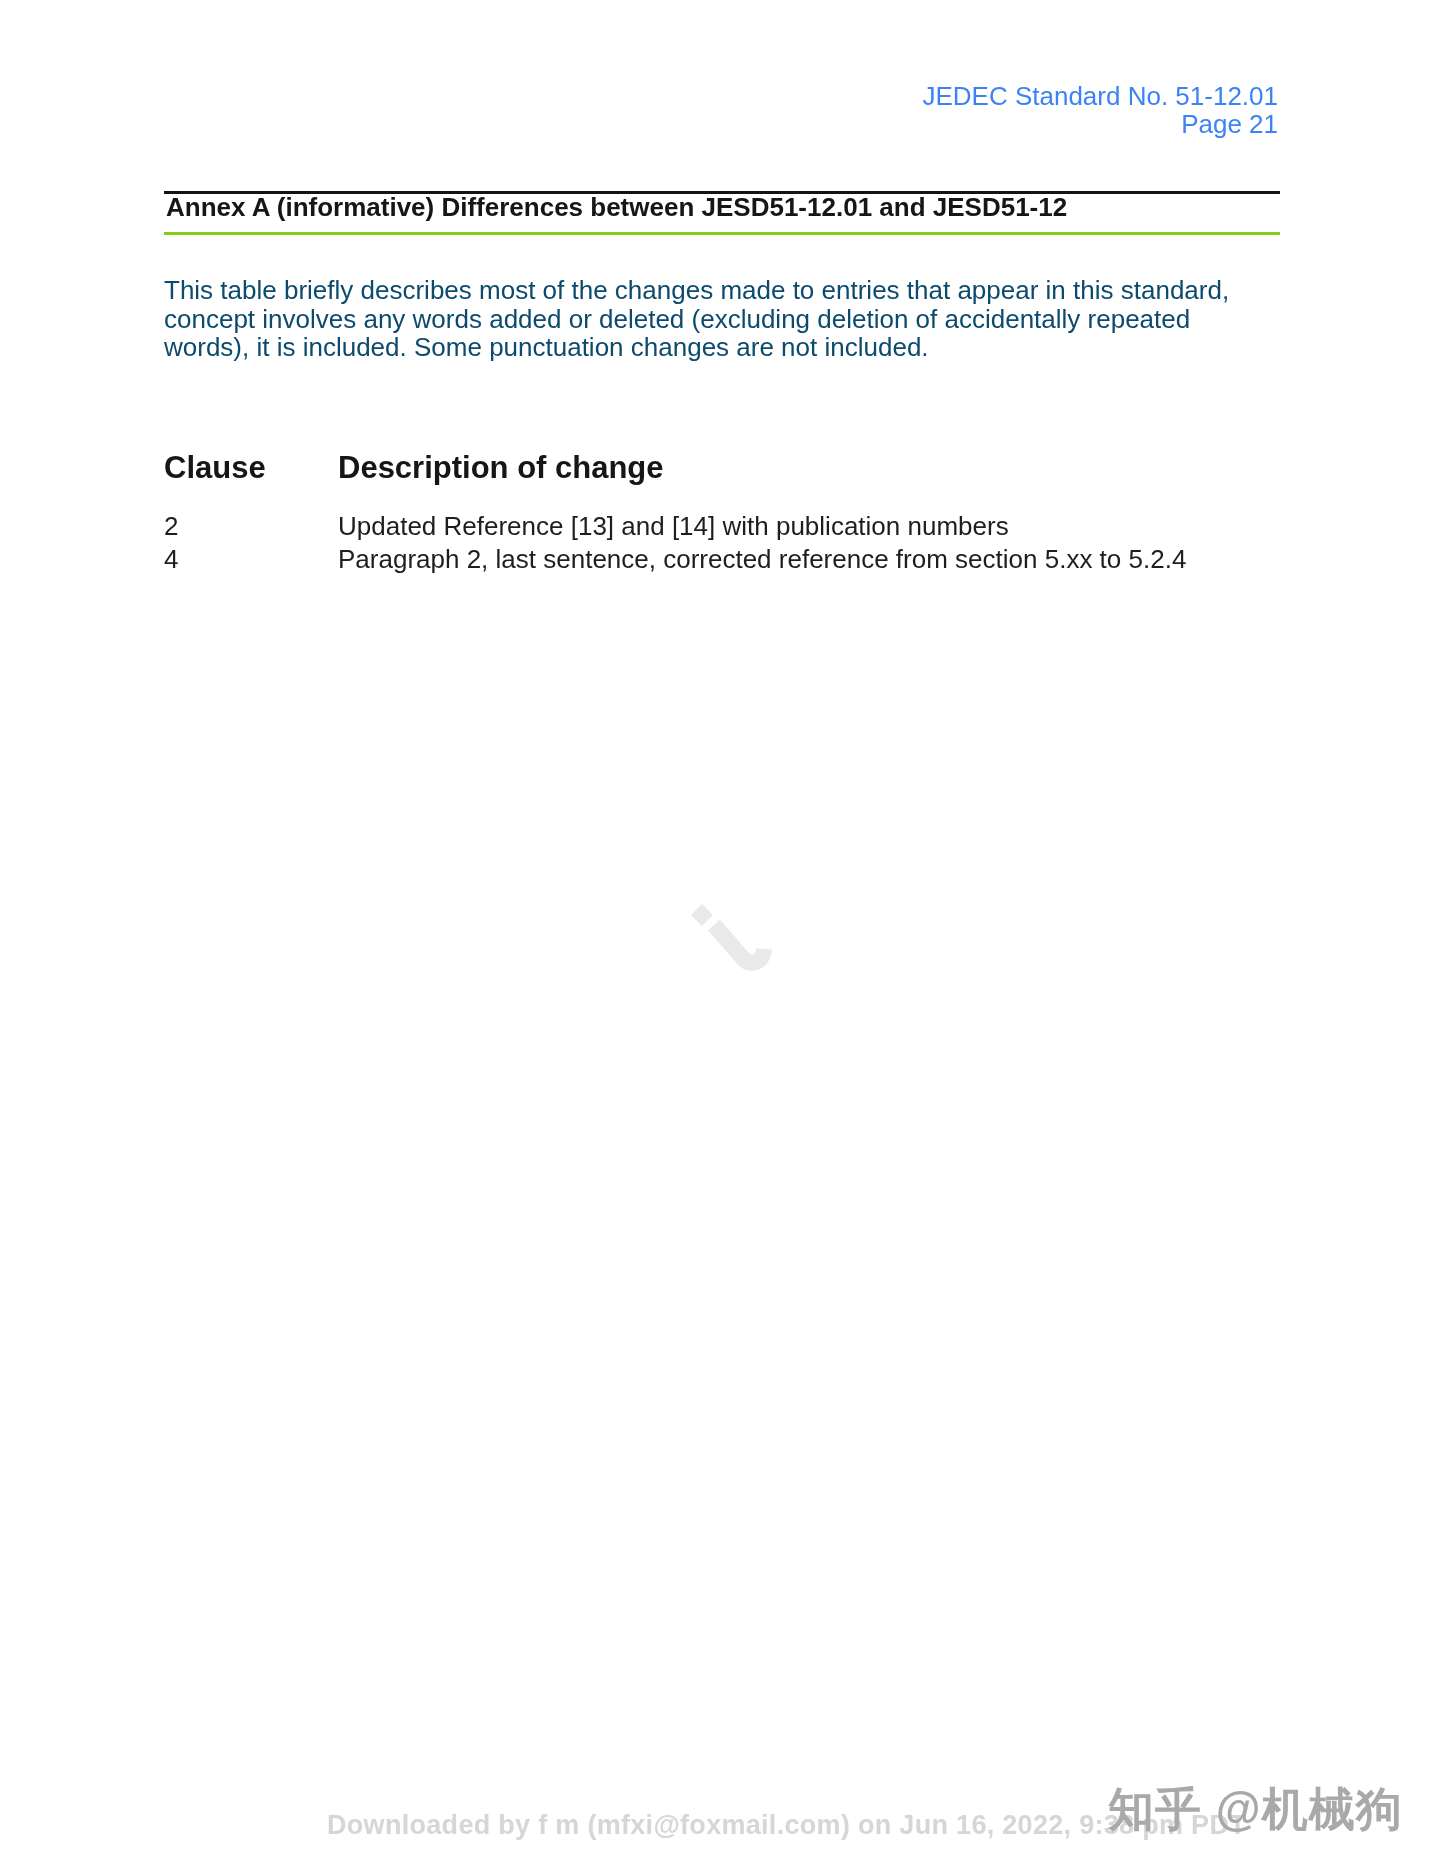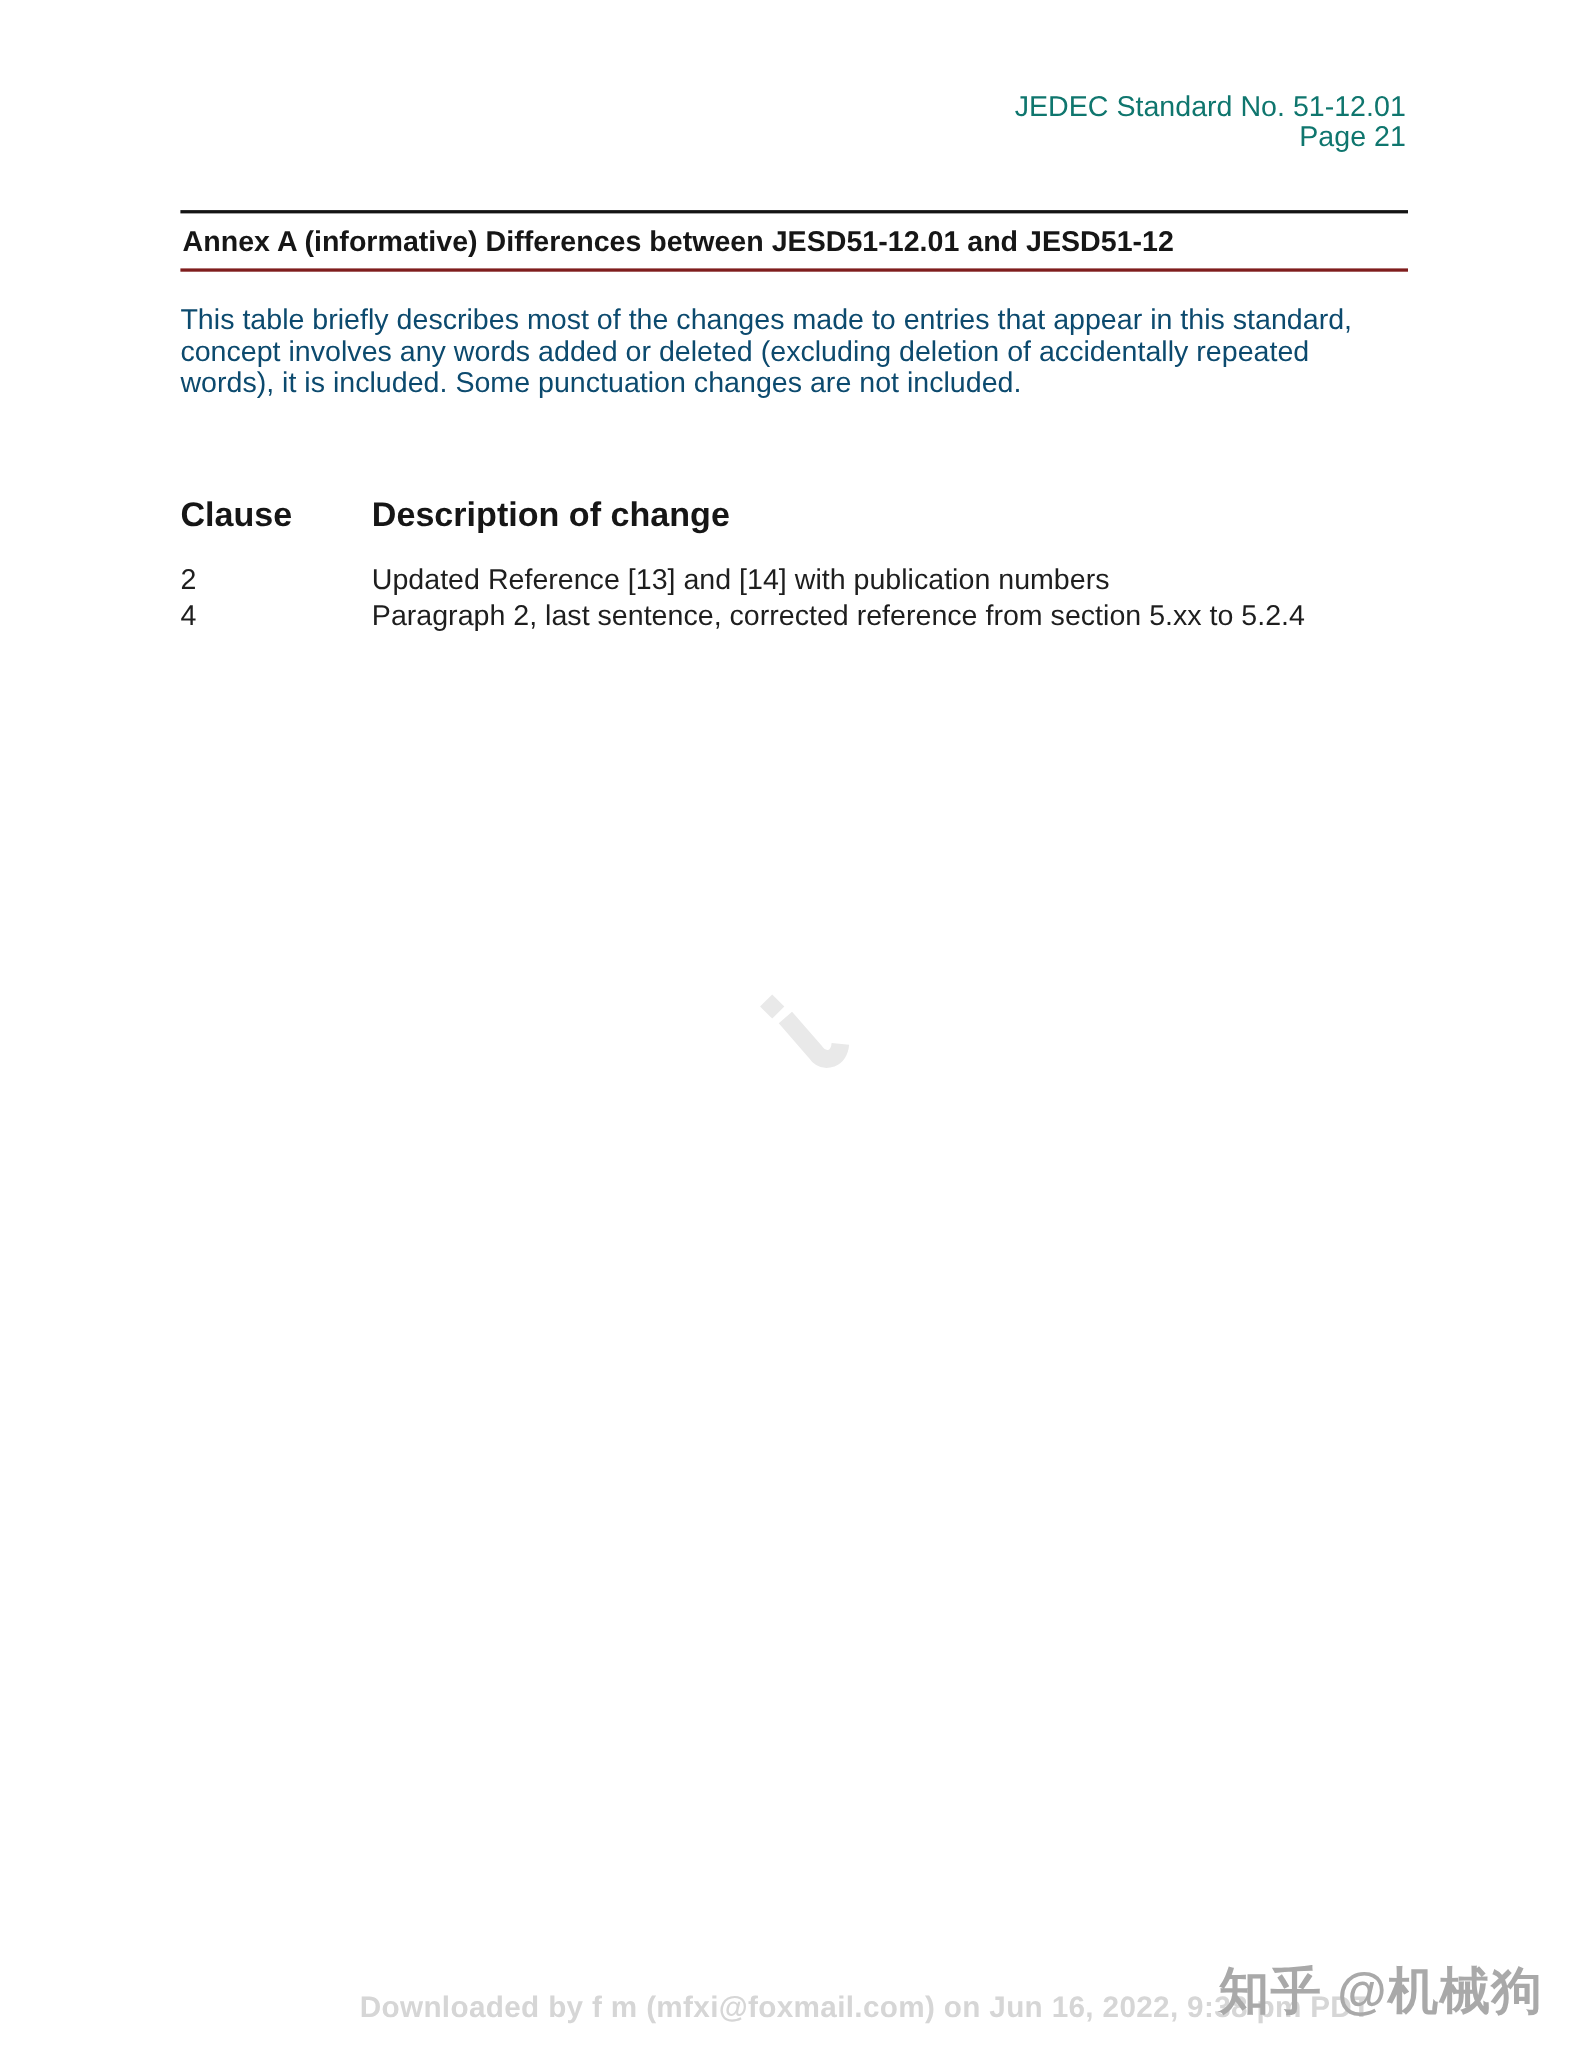--- a/index.html
+++ b/index.html
@@ -14,32 +14,32 @@
   }
 
   
   .doc-header {
     position: absolute;
     top: 82px;
     right: 162px;
     text-align: right;
     font-size: 26px;
     line-height: 28px;
-    color: #0f766e;
+    color: #3b82f6;
   }
 
   
   .annex-title-block {
     position: absolute;
     left: 164px;
     top: 191px;
     width: 1114px;
     border-top: 3px solid #141414;
-    border-bottom: 3px solid #7f1d1d;
-    padding: 12px 0 12px 2px;
+    border-bottom: 3px solid #84cc16;
+    padding: 0 0 12px 2px;
     box-sizing: content-box;
   }
   .annex-title {
     font-size: 26px;
     font-weight: bold;
     line-height: 26px;
     white-space: nowrap;
     color: #161616;
   }
 

